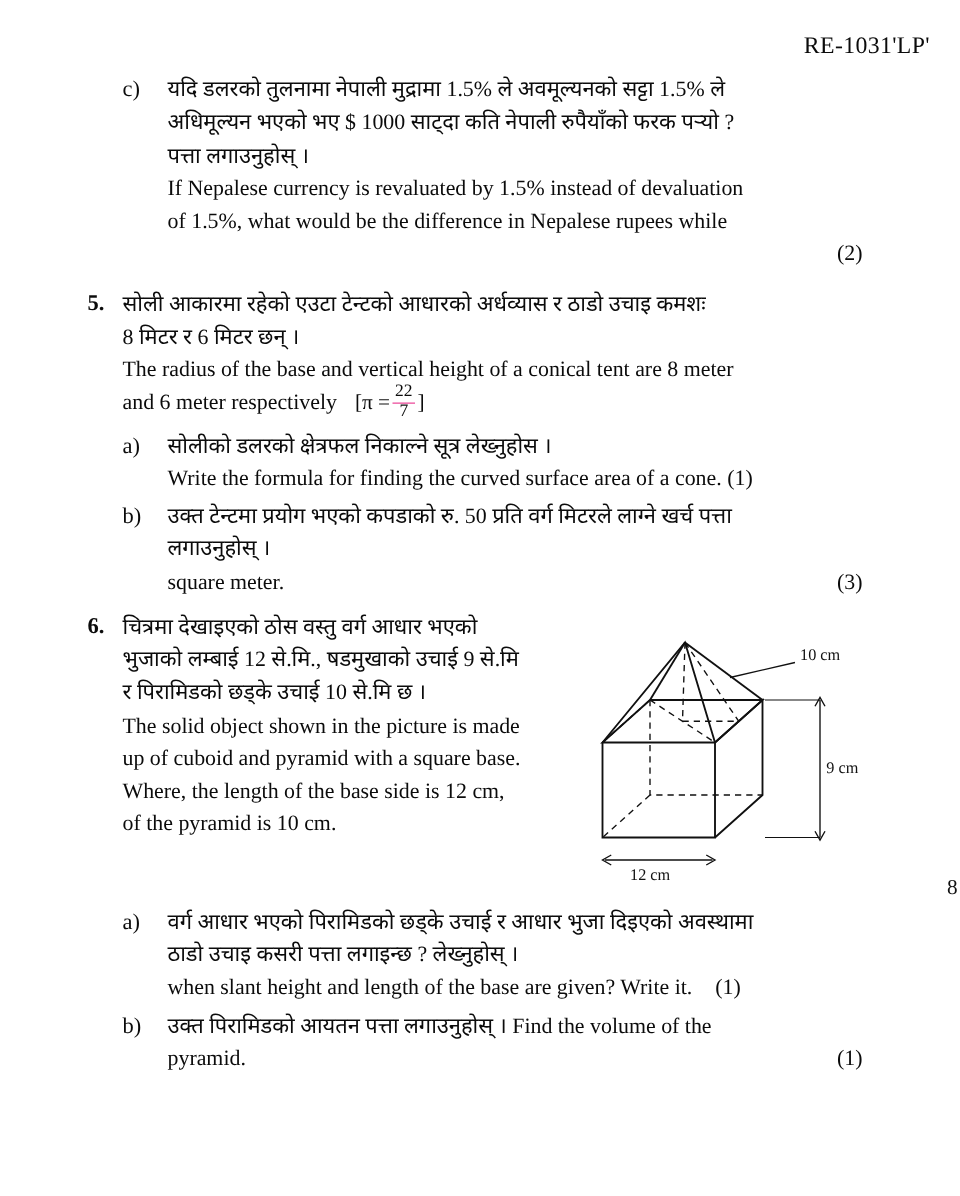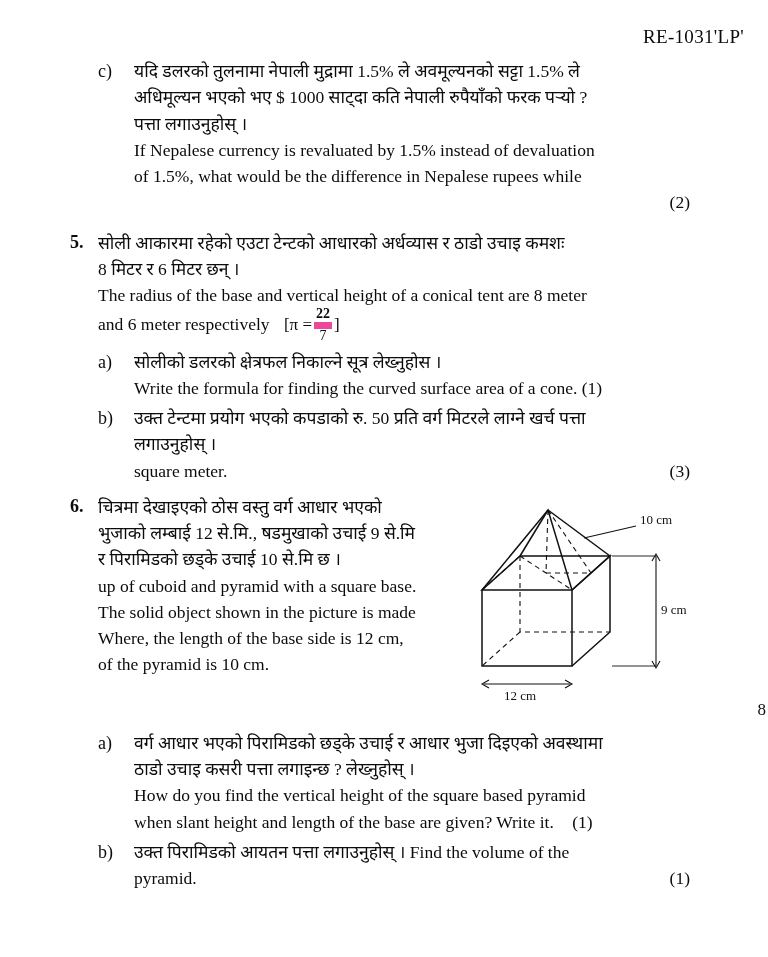--- a/index.html
+++ b/index.html
@@ -94,32 +94,31 @@
     vertical-align: middle;
     text-align: center;
     line-height: 1.05;
     font-size: 14px;
     margin: 0 2px;
     position: relative;
     top: -1px;
   }
   .frac .num {
     display: block;
-    border-bottom: 7px solid #ec4899;
+    border-bottom: 1px solid #ec4899;
     padding: 0 2px;
-    font-weight: bold;
   }
   .frac .den {
     display: block;
     padding: 0 2px;
   }
   .fig-wrap {
     position: absolute;
     right: -18px;
-    top: 0;
+    top: 10px;
     width: 248px;
     height: 220px;
   }
   .q6-text {
     width: 392px;
   }
   .q6-block {
     position: relative;
     min-height: 232px;
   }
@@ -198,22 +197,22 @@
       </div>
     </div>
 
     <div class="block q6-block" style="margin-top:10px;">
       <div class="row">
         <div class="qnum">6.</div>
         <div class="body-col q6-text">
           <div class="np line">चित्रमा देखाइएको ठोस वस्तु वर्ग आधार भएको</div>
           <div class="np line">भुजाको लम्बाई 12 से.मि., षडमुखाको उचाई 9 से.मि</div>
           <div class="np line">र पिरामिडको छड्के उचाई 10 से.मि छ ।</div>
+          <div class="en line">The solid object shown in the picture is made</div>
           <div class="en line">up of cuboid and pyramid with a square base.</div>
-          <div class="en line">The solid object shown in the picture is made</div>
           <div class="en line">Where, the length of the base side is 12 cm,</div>
           <div class="en line">of the pyramid is 10 cm.</div>
         </div>
       </div>
 
       <div class="fig-wrap">
         <svg viewBox="0 0 248 220" width="248" height="220">
 
           <g fill="none" stroke="#111" stroke-width="1.5">
 
@@ -264,21 +263,20 @@
       </div>
     </div>
 
     <div class="block" style="margin-top:4px;">
       <div class="row">
         <div class="qnum"></div>
         <div class="sublabel">a)</div>
         <div class="body-col">
           <div class="np line">वर्ग आधार भएको पिरामिडको छड्के उचाई र आधार भुजा दिइएको अवस्थामा</div>
           <div class="np line">ठाडो उचाइ कसरी पत्ता लगाइन्छ ? लेख्नुहोस् ।</div>
-          <div class="en line">How do you find the vertical height of the square based pyramid</div>
           <div class="en line">
             <span>when slant height and length of the base are given? Write it.</span>
             <span style="margin-left:14px;">(1)</span>
           </div>
         </div>
       </div>
 
       <div class="row" style="margin-top:4px;">
         <div class="qnum"></div>
         <div class="sublabel">b)</div>

